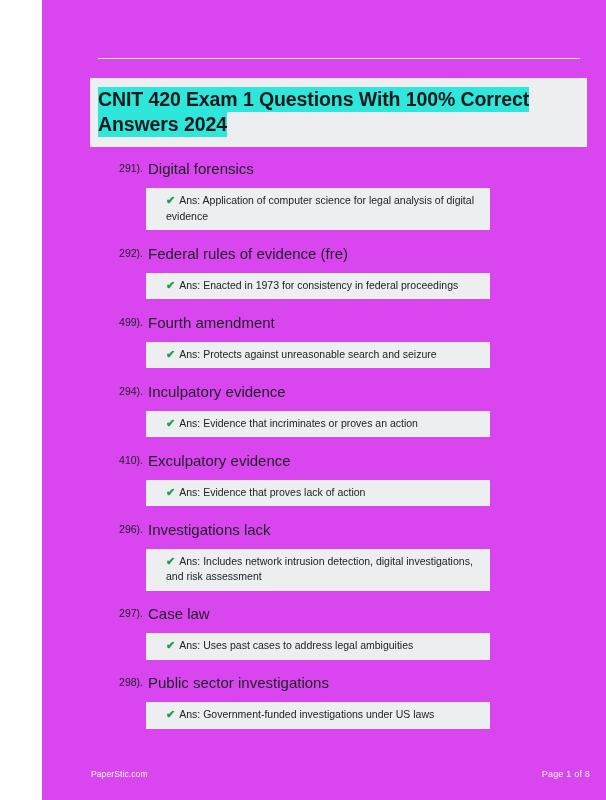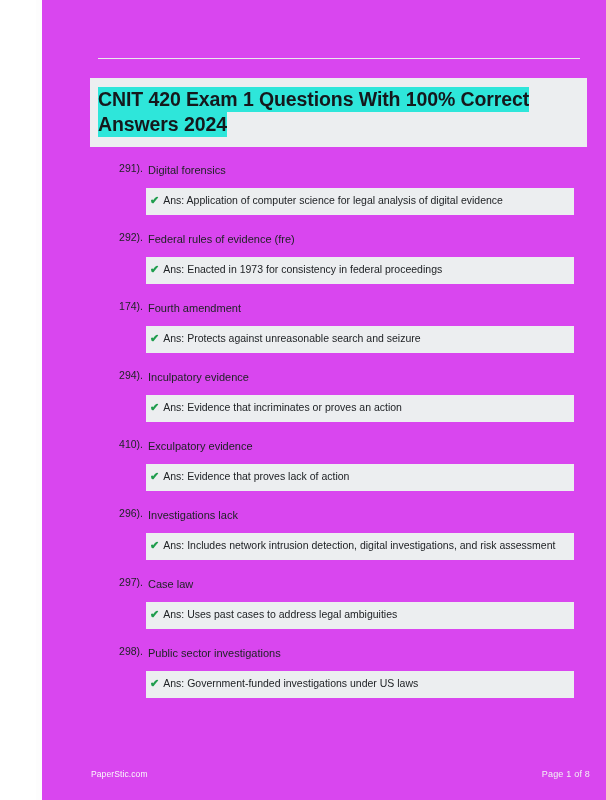--- a/index.html
+++ b/index.html
@@ -81,30 +81,30 @@
     position: absolute;
     left: 63px;
     top: 0;
     width: 44px;
     text-align: right;
     font-size: 10.5px;
     line-height: 16px;
     color: #202326;
   }
   .qa-question {
-    font-size: 11px;
+    font-size: 15px;
     line-height: 16px;
     color: #202326;
   }
   .qa-answer-box {
     margin: 10px 0 0 110px;
-    width: 428px;
+    width: 344px;
     background: #eceef0;
     box-sizing: border-box;
-    padding: 5px 8px 6px 4px;
+    padding: 5px 8px 6px 20px;
   }
   .qa-answer-text {
     font-size: 10.5px;
     line-height: 15.5px;
     color: #202326;
     margin: 0;
   }
   .check-icon {
     display: inline-block;
     color: #1f9d4d;
@@ -163,21 +163,21 @@
           <p class="qa-answer-text"><span class="check-icon">✔</span><span>Ans: Application of computer science for legal analysis of digital evidence</span></p>
         </div>
       </div>
       <div class="qa-entry">
         <div class="qa-head"><span class="qa-num">292).</span><span class="qa-question">Federal rules of evidence (fre)</span></div>
         <div class="qa-answer-box">
           <p class="qa-answer-text"><span class="check-icon">✔</span><span>Ans: Enacted in 1973 for consistency in federal proceedings</span></p>
         </div>
       </div>
       <div class="qa-entry">
-        <div class="qa-head"><span class="qa-num">174).</span><span class="qa-question">Fourth amendment</span></div>
+        <div class="qa-head"><span class="qa-num">499).</span><span class="qa-question">Fourth amendment</span></div>
         <div class="qa-answer-box">
           <p class="qa-answer-text"><span class="check-icon">✔</span><span>Ans: Protects against unreasonable search and seizure</span></p>
         </div>
       </div>
       <div class="qa-entry">
         <div class="qa-head"><span class="qa-num">294).</span><span class="qa-question">Inculpatory evidence</span></div>
         <div class="qa-answer-box">
           <p class="qa-answer-text"><span class="check-icon">✔</span><span>Ans: Evidence that incriminates or proves an action</span></p>
         </div>
       </div>

